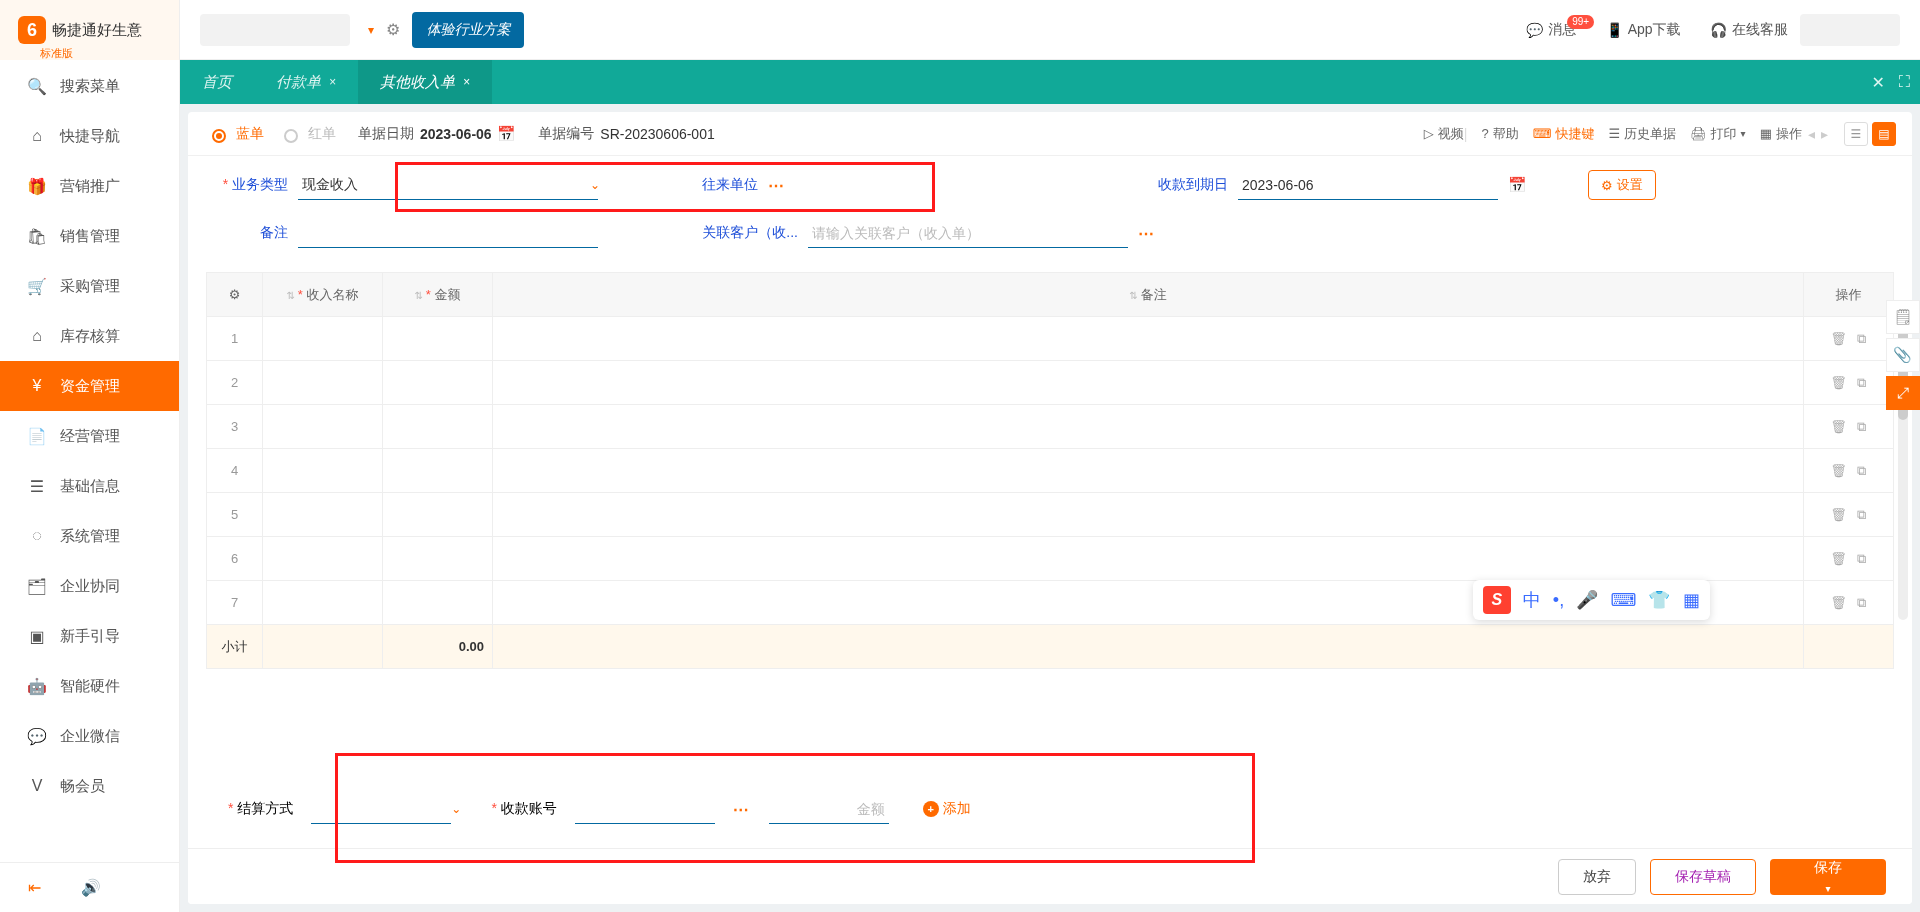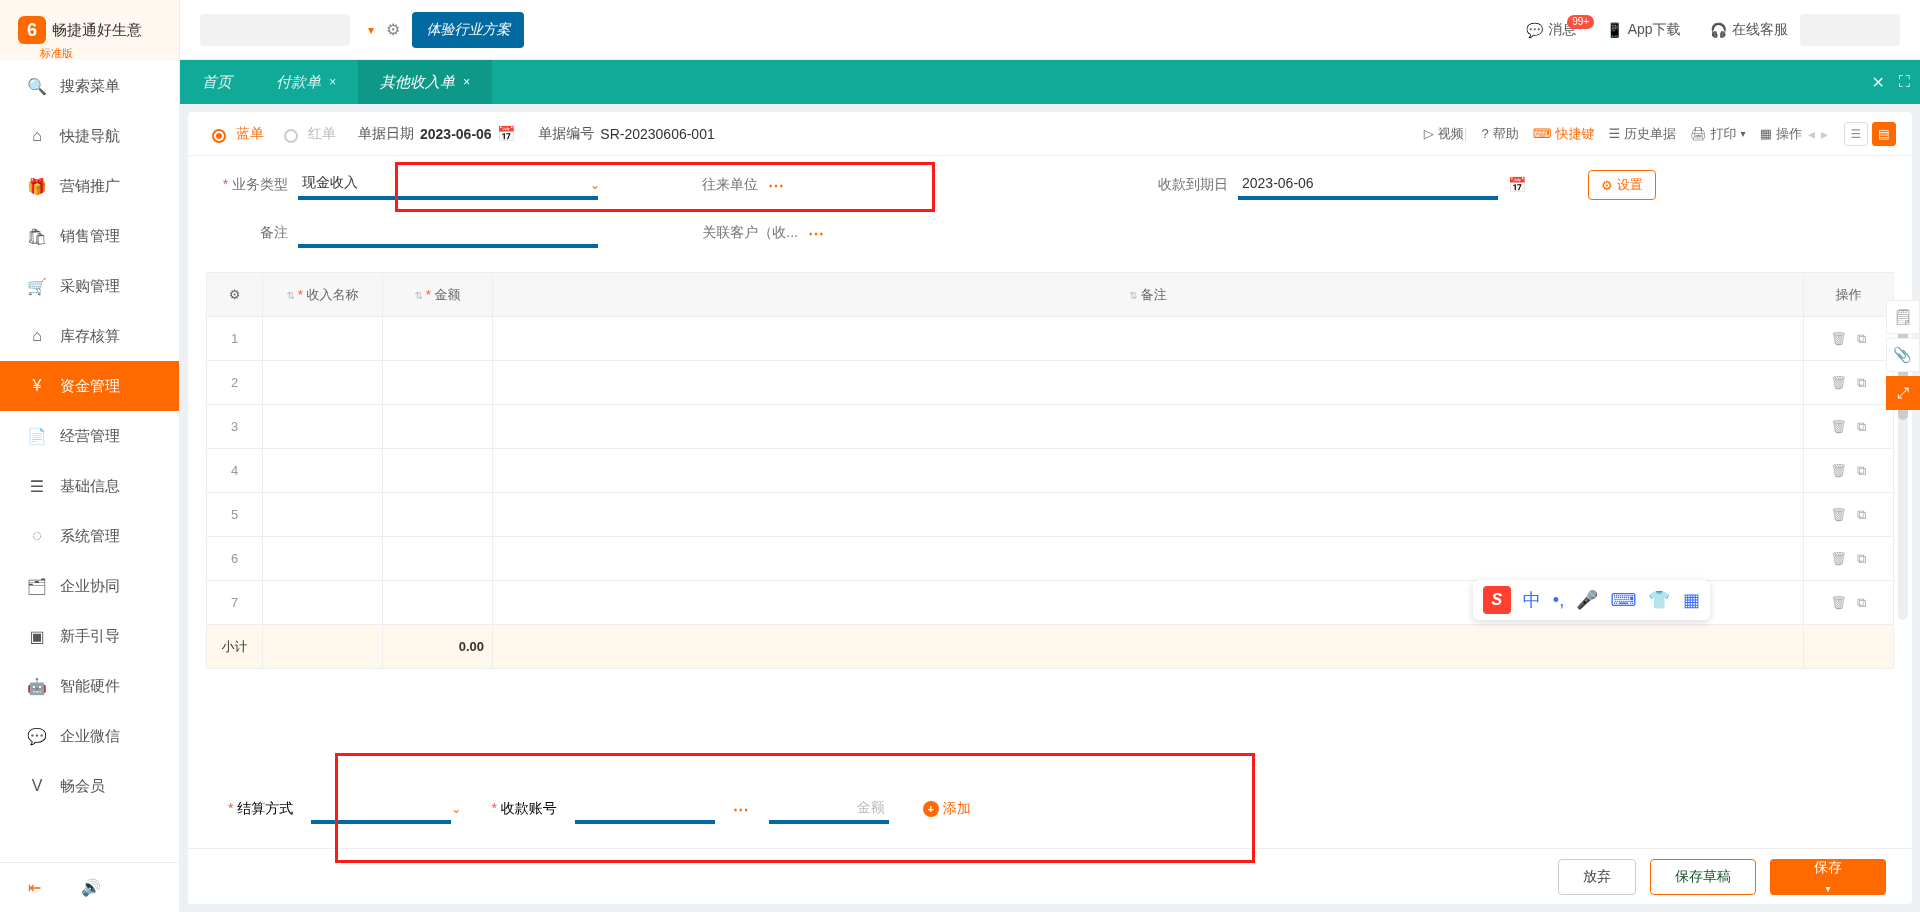--- a/index.html
+++ b/index.html
@@ -53,23 +53,23 @@
 .toolbar-spacer { flex:1; }
 .toolbar-action { display:flex; align-items:center; gap:4px; color:#666; cursor:pointer; margin-left:14px; font-size:13px;}
 .view-toggle { display:flex; gap:4px; margin-left:16px;}
 .toggle-sq { width:24px; height:24px; border:1px solid #ddd; border-radius:3px; display:flex; align-items:center; justify-content:center; font-size:12px; color:#999; cursor:pointer;}
 .toggle-sq.active { background:#ff6a00; color:#fff; border-color:#ff6a00;}
 
 
 .form-rows { padding: 14px 30px 6px 30px; }
 .form-row { display:flex; align-items:center; gap: 50px; margin-bottom:18px; }
 .field { display:flex; align-items:center; gap:10px; }
-.field-label { font-size:14px; color:#737373; min-width:70px; text-align:right;}
+.field-label { font-size:14px; color:#1d4ed8; min-width:70px; text-align:right;}
 .required::before { content:"* "; color:#ff4f3e; }
-.field-input { border:none; border-bottom:4px solid #0369a1; height:30px; font-size:14px; padding:2px 4px; color:#333; background:transparent; }
+.field-input { border:none; border-bottom:1px solid #0369a1; height:30px; font-size:14px; padding:2px 4px; color:#333; background:transparent; }
 .select-caret { color:#ff6a00; font-size:12px; margin-left:-18px; pointer-events:none;}
 .ellipsis-btn { color:#ff6a00; font-weight:bold; cursor:pointer; letter-spacing:2px; font-size:16px;}
 .placeholder { color:#bbb; }
 .btn-settings { border:1px solid #ff6a00; color:#ff6a00; background:#fff; border-radius:4px; height:30px; padding:0 12px; font-size:13px; cursor:pointer; display:flex; align-items:center; gap:4px;}
 
 
 .hi-box1 { position:absolute; border:3px solid #ff1a1a; pointer-events:none; }
 .hi-box-a { left:215px; top:162px; width:540px; height:50px; }
 .hi-box-b { left:155px; top:753px; width:920px; height:110px; }
 
@@ -89,21 +89,21 @@
 .vscroll-thumb { width:100%; height:100px; background:#ccc; border-radius:5px;}
 
 
 .settle-row { padding: 24px 40px; display:flex; align-items:center; gap: 18px; font-size:14px; }
 .add-link { color:#ff6a00; display:flex; align-items:center; gap:4px; cursor:pointer; margin-left:16px;}
 .plus-circle { width:16px; height:16px; border-radius:50%; background:#ff6a00; color:#fff; display:flex; align-items:center; justify-content:center; font-size:11px; font-weight:bold;}
 
 
 .footer-bar { height:56px; border-top:1px solid #eee; display:flex; align-items:center; justify-content:flex-end; padding-right:26px; gap:14px; background:#fff;}
 .btn-outline { border:1px solid #ccc; background:#fff; color:#444; border-radius:4px; height:36px; padding:0 24px; font-size:14px; cursor:pointer;}
-.btn-outline.orange { border-color:#ff6a00; color:#14532d;}
+.btn-outline.orange { border-color:#ff6a00; color:#a21caf;}
 .btn-solid { border:none; background:#ff6a00; color:#fff; border-radius:4px; height:36px; padding:0 44px; font-size:14px; cursor:pointer; display:flex; align-items:center; gap:6px;flex-direction:column;}
 
 
 .tool-rail { position:absolute; right:0; top:300px; width:34px; display:flex; flex-direction:column; gap:4px;}
 .rail-btn { width:34px; height:34px; background:#fff; border:1px solid #eee; display:flex; align-items:center; justify-content:center; color:#888; font-size:15px; cursor:pointer;}
 .rail-btn.active { background:#ff6a00; color:#fff; border-color:#ff6a00;}
 
 
 .ime-bar { position:absolute; right:210px; top:580px; height:40px; background:#fff; border-radius:6px; box-shadow:0 2px 8px rgba(0,0,0,.15); display:flex; align-items:center; padding:0 10px; gap:12px;}
 .ime-logo { width:28px; height:28px; background:#ff4030; color:#fff; border-radius:4px; display:flex; align-items:center; justify-content:center; font-weight:bold; font-style:italic;}
@@ -308,20 +308,21 @@
               <span>设置</span>
             </button>
         </div>
         <div class="form-row">
           <div class="field" style="width:420px">
             <span class="field-label">备注</span>
             <input class="field-input" style="width: 300px;">
           </div>
           <div class="field" style="width:520px">
             <span class="field-label" style="min-width:110px">关联客户（收...</span>
+            <input class="field-input placeholder" style="width: 320px;" placeholder="请输入关联客户（收入单）">
             <span class="ellipsis-btn">⋯</span>
           </div>
         </div>
       </div>
 
       <div class="table-wrap">
         <table class="grid">
           <colgroup>
               <col class="col-idx">
               <col class="col-name">

